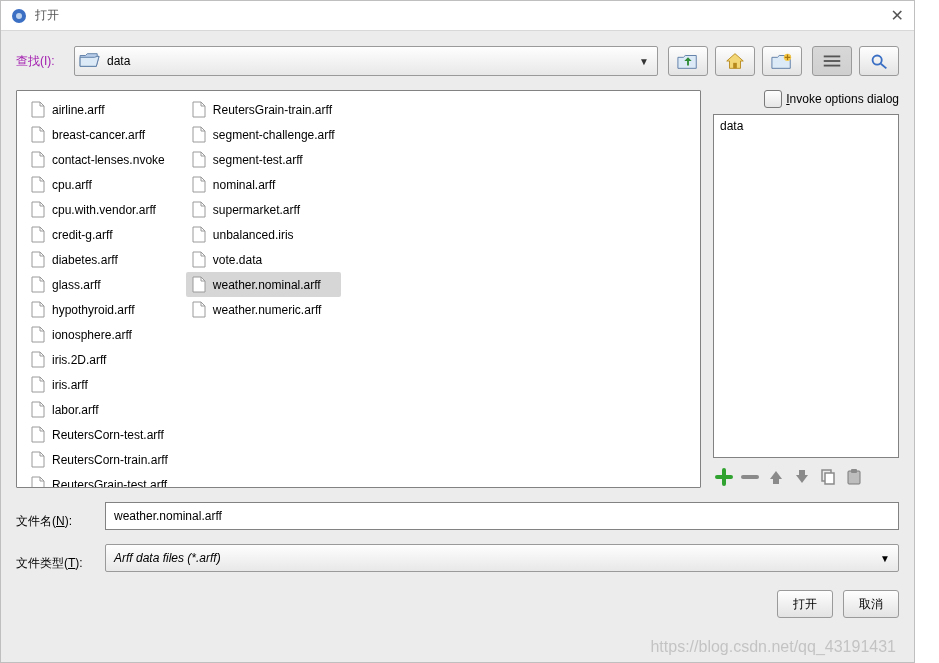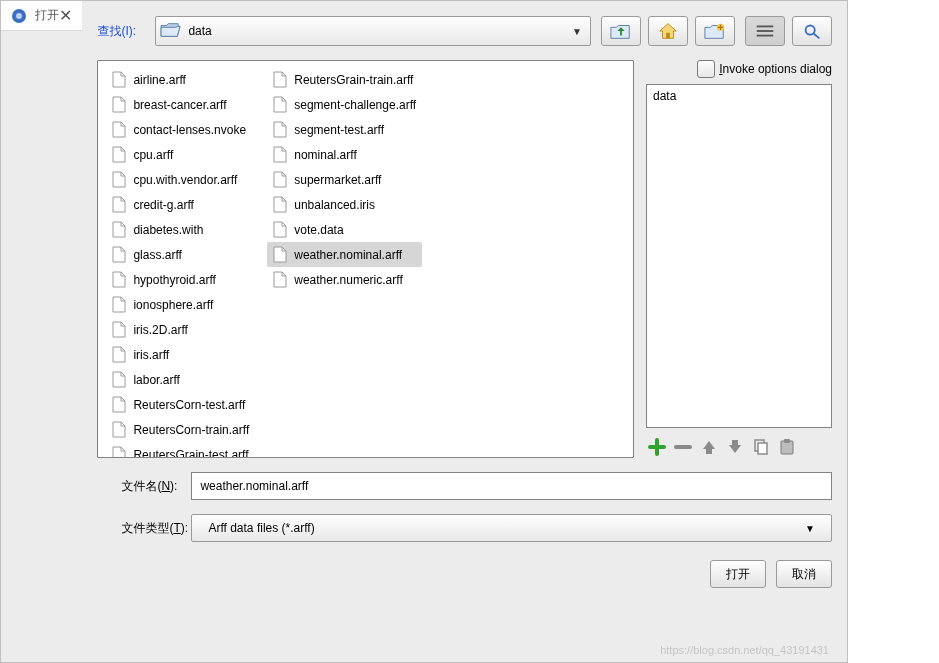--- a/index.html
+++ b/index.html
@@ -1,27 +1,27 @@
 <!DOCTYPE html>
 <html><head>
 <meta charset="utf-8">
 <style>
   * { box-sizing: border-box; margin: 0; padding: 0; font-family: "Microsoft YaHei", Tahoma, Arial, sans-serif; font-size: 12px; }
   body { background: #fff; }
-  .window { width: 848px; height: 663px; background: #ececec; border: 1px solid #bfbfbf; display: flex; flex-direction: row; }
+  .window { width: 915px; height: 663px; background: #ececec; border: 1px solid #bfbfbf; display: flex; flex-direction: column; }
   
   .titlebar { height: 30px; background: #fff; display: flex; align-items: center; padding: 0 10px; border-bottom: 1px solid #d8d8d8; }
   .titlebar .app-icon svg { width: 16px; height: 16px; display: block; }
   .titlebar .title-text { margin-left: 8px; color: #555; }
   .titlebar .close { margin-left: auto; font-size: 16px; color: #555; }
   
   .inner { padding: 15px 15px 10px 15px; display: flex; flex-direction: column; gap: 14px; flex: 1; }
   
   .lookin-row { display: flex; align-items: center; gap: 10px; }
-  .lookin-label { width: 48px; color: #1d4ed8; }
+  .lookin-label { width: 48px; color: #a21caf; }
   .lookin-combo { flex: 1; height: 30px; background: linear-gradient(#fefefe,#e8e8e8); border: 1px solid #9a9a9a; border-radius: 2px; display: flex; align-items: center; padding: 0 4px; cursor: pointer; }
   .lookin-combo .folder-ico svg { width: 22px; height: 18px; }
   .lookin-combo .combo-text { margin-left: 6px; flex: 1; }
   .lookin-combo .drop-arrow { width: 18px; text-align: center; color: #333; font-size: 10px; }
   .toolbtn-group { display: flex; gap: 7px; }
   .toolbtn { width: 40px; height: 30px; background: linear-gradient(#fefefe,#e3e3e3); border: 1px solid #9a9a9a; border-radius: 3px; display: flex; align-items: center; justify-content: center; cursor: pointer; }
   .toolbtn.active { background: linear-gradient(#d8d8d8,#cfcfcf); }
   .toolbtn svg { width: 22px; height: 20px; }
   
   .mid-row { display: flex; gap: 12px; height: 398px; }
@@ -36,30 +36,30 @@
   .side-area { width: 186px; display: flex; flex-direction: column; }
   .invoke-row { display: flex; align-items: center; margin-bottom: 6px; justify-content: flex-end; }
   .chk { width: 18px; height: 18px; border: 1px solid #7a7a7a; border-radius: 3px; background: linear-gradient(#fefefe,#e6e6e6); margin-right: 4px; cursor:pointer; }
   .invoke-label { color: #000; }
   .invoke-label u { text-decoration: underline; }
   .side-list { flex: 1; background: #fff; border: 1px solid #828282; padding: 4px 6px; }
   .side-toolbar { display: flex; gap: 4px; margin-top: 8px; align-items: center; justify-content: flex-start; }
   .side-ico { width: 22px; height: 22px; display: flex; align-items: center; justify-content: center; cursor: pointer; }
   .side-ico svg { width: 18px; height: 18px; }
   
-  .field-row { display: flex; align-items: center; gap: 0; margin-left: 24px; }
+  .field-row { display: flex; align-items: flex-end; gap: 19px; }
   .field-label { width: 70px; color:#000; }
   .field-label u { text-decoration: underline; }
   .text-input { flex: 1; height: 28px; background: #fff; border: 1px solid #828282; padding: 0 8px; color: #000; }
-  .combo-input { flex: 1; height: 28px; background: linear-gradient(#fefefe,#e8e8e8); border: 1px solid #9a9a9a; border-radius: 2px; display: flex; align-items: center; padding: 0 16px; cursor: pointer; }
+  .combo-input { flex: 1; height: 28px; background: linear-gradient(#fefefe,#e8e8e8); border: 1px solid #9a9a9a; border-radius: 2px; display: flex; align-items: center; padding: 0 8px; cursor: pointer; font-style: italic; }
   .combo-input .drop-arrow { margin-left: auto; font-size:10px; }
   
   .btn-row { display: flex; justify-content: flex-end; gap: 10px; margin-top: 4px; }
   .dlg-btn { min-width: 56px; height: 28px; padding: 0 14px; background: linear-gradient(#fefefe,#e3e3e3); border: 1px solid #9a9a9a; border-radius: 3px; cursor: pointer; display:flex; align-items:center; justify-content:center; }
-  .watermark { position: absolute; right: 18px; bottom: 6px; color: rgba(120,120,120,0.35); font-size: 11px; padding-left: 20px; }
+  .watermark { position: absolute; right: 18px; bottom: 6px; color: rgba(120,120,120,0.35); font-size: 16px; padding-left: 20px; }
   .window { position: relative; }
 </style>
 </head>
 <body>
 
 <div class="window">
 
   <div class="titlebar">
     <span class="app-icon">
       <svg viewBox="0 0 16 16">
@@ -187,21 +187,21 @@
               </span>
               <span>credit-g.arff</span>
             </div>
             <div class="file-item">
               <span class="file-ico">
                 <svg viewBox="0 0 14 17">
                   <path d="M1 1 L9 1 L13 5 L13 16 L1 16 Z" fill="#fff" stroke="#9a9a9a"></path>
                   <path d="M9 1 L9 5 L13 5" fill="none" stroke="#9a9a9a"></path>
                 </svg>
               </span>
-              <span>diabetes.with</span>
+              <span>diabetes.arff</span>
             </div>
             <div class="file-item">
               <span class="file-ico">
                 <svg viewBox="0 0 14 17">
                   <path d="M1 1 L9 1 L13 5 L13 16 L1 16 Z" fill="#fff" stroke="#9a9a9a"></path>
                   <path d="M9 1 L9 5 L13 5" fill="none" stroke="#9a9a9a"></path>
                 </svg>
               </span>
               <span>glass.arff</span>
             </div>

